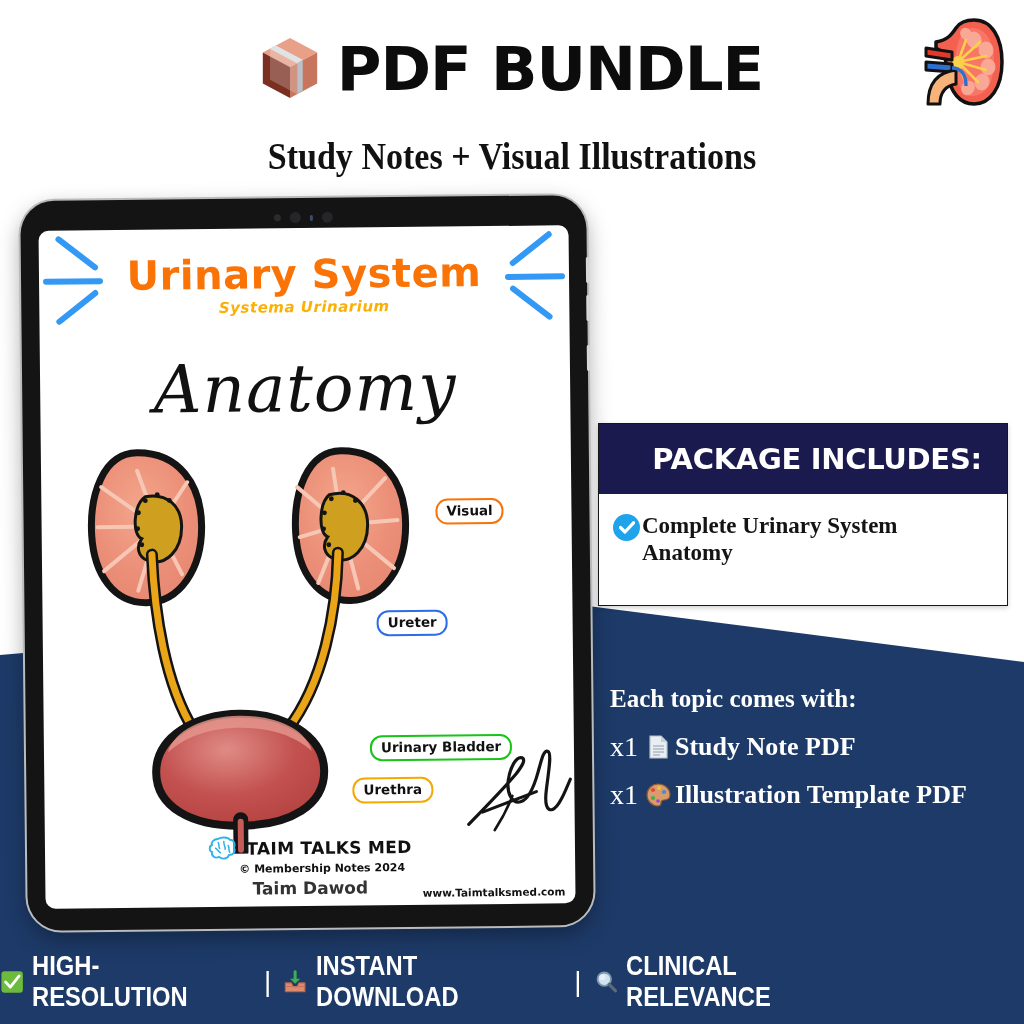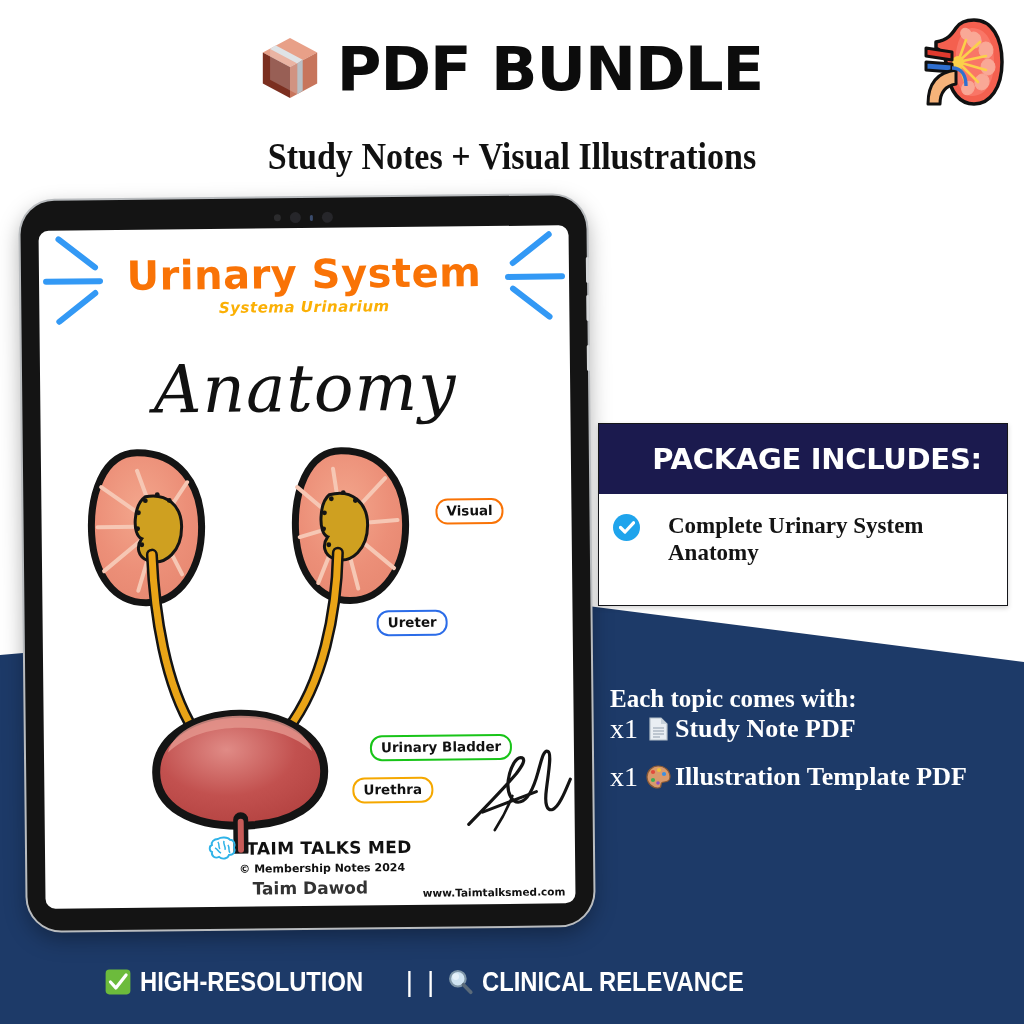--- a/index.html
+++ b/index.html
@@ -141,36 +141,36 @@
     box-shadow:0 2px 5px rgba(0,0,0,.18);
   }
   #pkg-head {
     height:70px; background:#1b1a4e; display:flex;
     align-items:center; justify-content:center;padding-left:28px;
   }
   #pkg-head-text {
     font-family:"DejaVu Sans", sans-serif;
     font-size:29px; font-weight:bold; color:#fff; letter-spacing:-0.3px;
   }
-  #pkg-body { padding:18px 16px 0 14px; display:flex; gap:28px; }
+  #pkg-body { padding:18px 16px 0 14px; display:flex; gap:2px; }
   .check-icon {
     flex:0 0 auto; width:27px; height:27px; border-radius:50%;
     background:#1FA4EC; display:flex; align-items:center; justify-content:center;
     margin-top:2px;
   }
   #pkg-item-text {
     font-family:"Liberation Serif", serif;
     font-size:23px; font-weight:bold; color:#141414; line-height:1.18;
   }
 
   
   #topics { position:absolute; left:610px; top:685px; z-index:7; color:#fff; }
   #topics-heading {
     font-family:"Liberation Serif", serif;
-    font-size:25px; font-weight:bold; color:#fff; 
+    font-size:25px; font-weight:bold; color:#fff; margin-bottom:18px;
   }
   .topic-row {
     display:flex; align-items:center; gap:4px; margin-bottom:16px;
     font-family:"Liberation Serif", serif; font-size:26px; font-weight:bold; color:#fff;
   }
   .topic-qty { font-size:28px; font-weight:normal; margin-right:3px; }
   .topic-ico { width:26px; height:26px; display:block; }
 
   
   #bottom-bar {
@@ -412,20 +412,29 @@
   <span class="bb-item">
     <svg class="bb-ico" viewBox="0 0 26 26">
       <rect x="1.5" y="1.5" width="23" height="23" rx="3.5" fill="#6cbb3c"></rect>
       <path d="M6 13 L11 18.5 L20.5 6.5" fill="none" stroke="#fff" stroke-width="3" stroke-linecap="round" stroke-linejoin="round"></path>
     </svg>
     <span class="bb-text">HIGH-RESOLUTION</span>
   </span>
 
   <span class="bb-sep">|</span>
 
+  <span class="bb-item">
+    <svg class="bb-ico" viewBox="0 0 26 26">
+      <path d="M13 2 V12" stroke="#3fae57" stroke-width="3.2" stroke-linecap="round"></path>
+      <path d="M7.5 9.5 L13 15 L18.5 9.5" fill="#3fae57"></path>
+      <path d="M2.5 14 H9 L11 18 H15 L17 14 H23.5 V23.5 H2.5 Z" fill="#e08a6d" stroke="#b8664c" stroke-width="1.2" stroke-linejoin="round"></path>
+      <path d="M2.5 17.8 H23.5" stroke="#c5735a" stroke-width="1.1"></path>
+    </svg>
+    <span class="bb-text">INSTANT DOWNLOAD</span>
+  </span>
 
   <span class="bb-sep">|</span>
 
   <span class="bb-item">
     <svg class="bb-ico" viewBox="0 0 26 26">
       <circle cx="11" cy="10" r="7.2" fill="#cfe3f2" stroke="#7f96a8" stroke-width="2"></circle>
       <circle cx="9" cy="8" r="3.2" fill="#eaf4fb" opacity="0.8"></circle>
       <path d="M16.2 15.5 L23 22.5" stroke="#5b6b7a" stroke-width="3.4" stroke-linecap="round"></path>
     </svg>
     <span class="bb-text">CLINICAL RELEVANCE</span>

